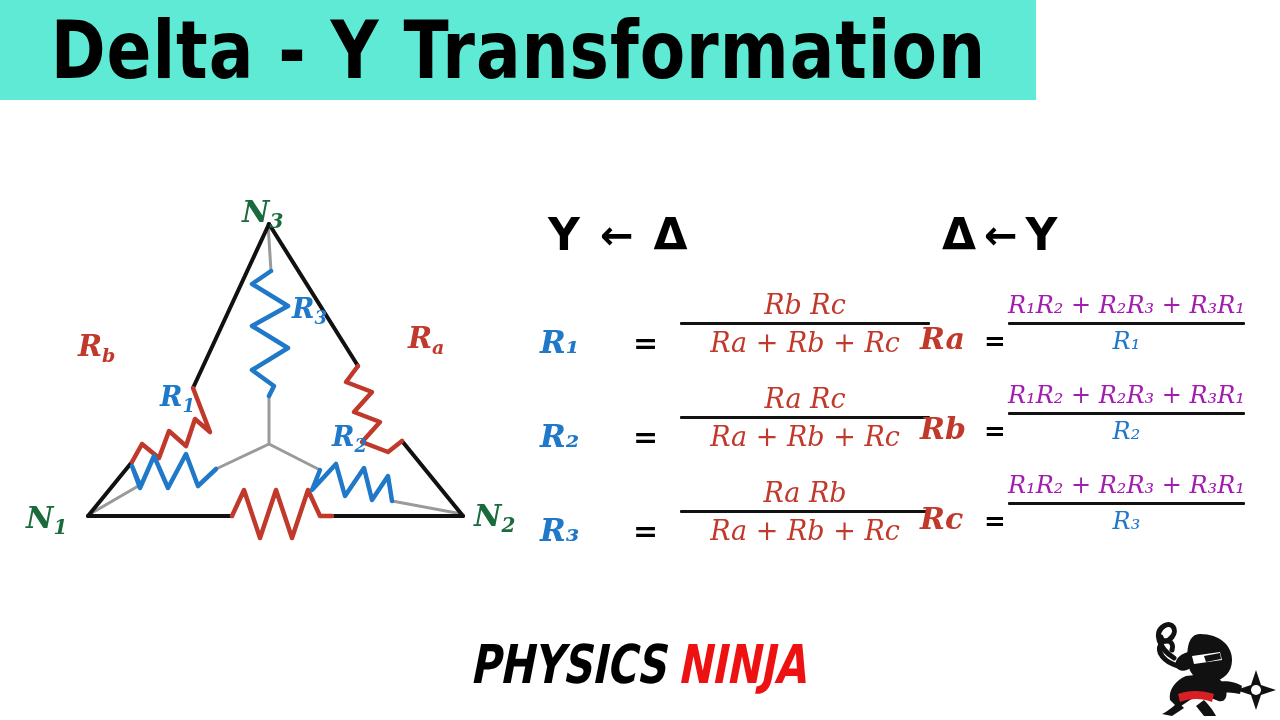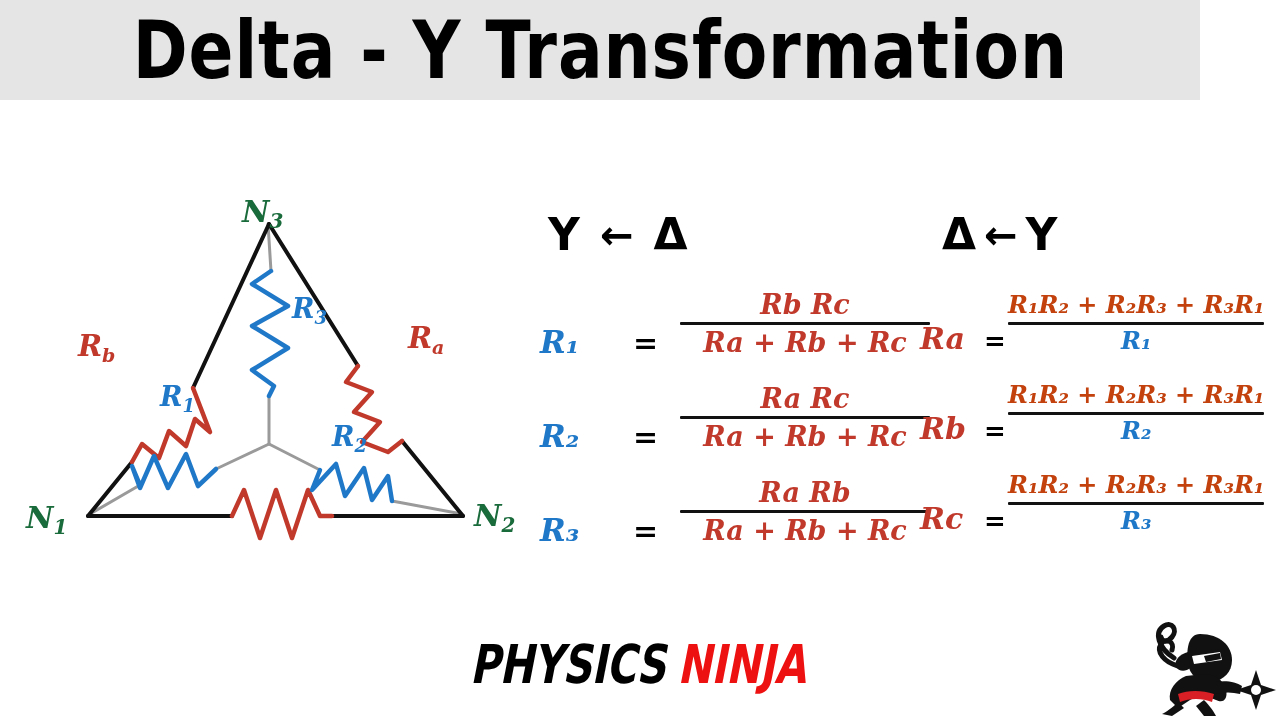--- a/index.html
+++ b/index.html
@@ -13,23 +13,23 @@
     font-family: "Liberation Sans", sans-serif;
     overflow: hidden;
     position: relative;
   }
 
   
   #title-banner {
     position: absolute;
     left: 0;
     top: 0;
-    width: 1200px;
+    width: 1036px;
     height: 100px;
-    background: #e5e5e5;
+    background: #5eead4;
     display: flex;
     align-items: center;
     justify-content: center;
   }
   #title-text {
     font-family: "DejaVu Sans", sans-serif;
     font-size: 72px;
     font-weight: bold;
     color: #000000;
     letter-spacing: 1px;
@@ -103,21 +103,21 @@
   .fraction {
     display: inline-flex;
     flex-direction: column;
     align-items: center;
     justify-content: center;
     line-height: 1;
   }
   .frac-num, .frac-den {
     font-family: "DejaVu Serif", serif;
     font-style: italic;
-    font-weight: bold;
+    font-weight: normal;
     white-space: nowrap;
     line-height: 1.1;
   }
   .frac-bar {
     height: 3px;
     background: #111111;
     width: 100%;
     margin: 3px 0;
     border-radius: 1px;
   }
@@ -126,21 +126,21 @@
   #formula-column-ydelta .eq-lhs { color: #1f78c8; width: 72px; }
   #formula-column-ydelta .eq-eq { width: 70px; text-align: center; }
   #formula-column-ydelta .frac-num,
   #formula-column-ydelta .frac-den { color: #c0392b; font-size: 27px; }
   #formula-column-ydelta .equation-row { height: 94px; }
   #formula-column-ydelta .fraction { min-width: 250px; }
 
   
   #formula-column-deltay .eq-lhs { color: #c0392b; width: 62px; font-size: 30px; }
   #formula-column-deltay .eq-eq { width: 26px; text-align: center; font-size: 26px; }
-  #formula-column-deltay .frac-num { color: #c2410c; font-size: 24px; }
+  #formula-column-deltay .frac-num { color: #a21caf; font-size: 24px; }
   #formula-column-deltay .frac-den { color: #1f78c8; font-size: 24px; }
   #formula-column-deltay .equation-row { height: 90px; }
   #formula-column-deltay .fraction { min-width: 232px; }
 
   
   #logo-wordmark {
     position: absolute;
     left: 466px;
     top: 643px;
     display: flex;

